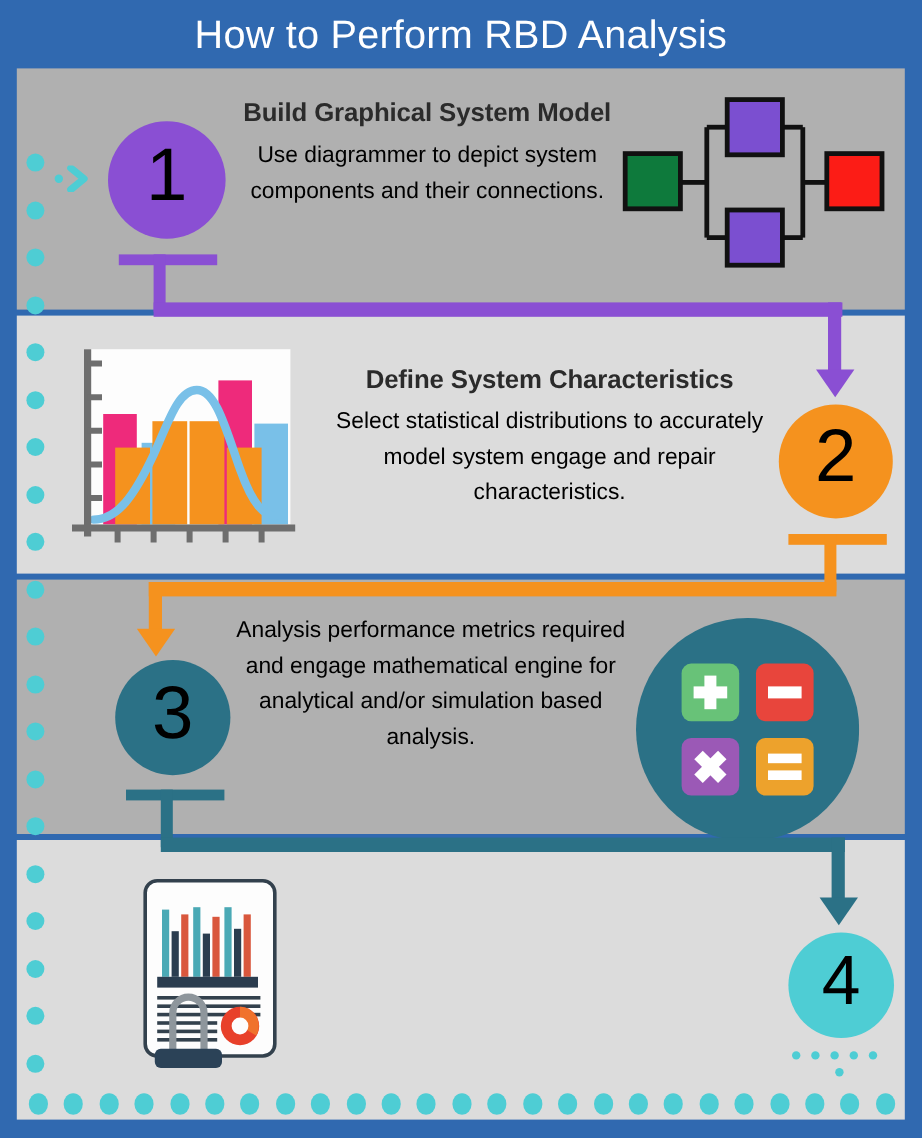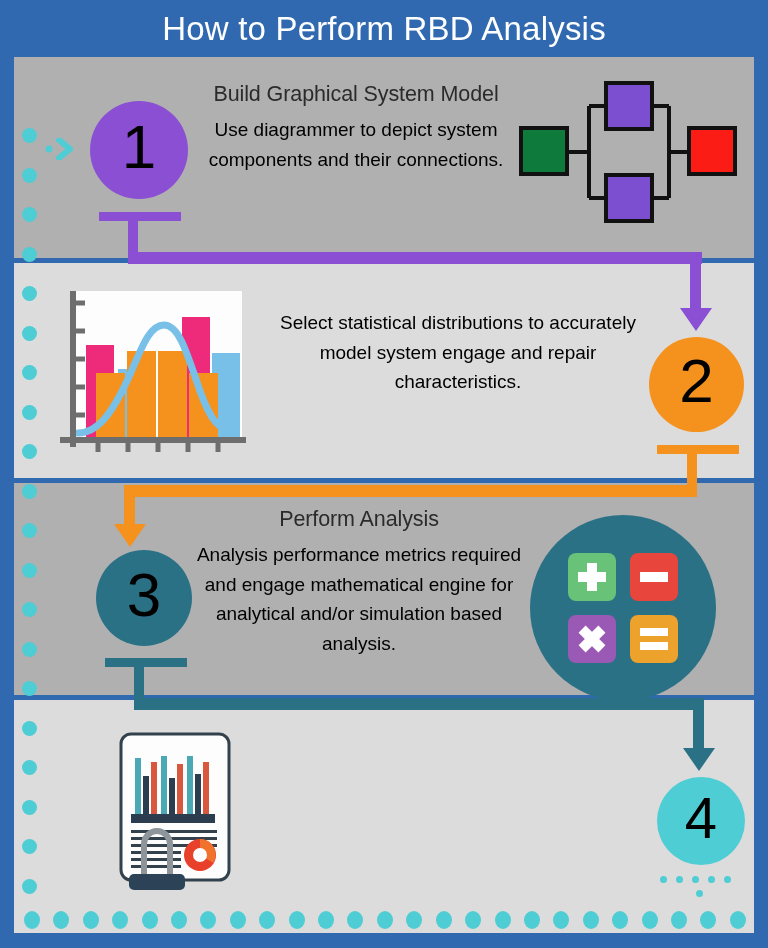--- a/index.html
+++ b/index.html
@@ -34,21 +34,21 @@
   .panel.dark  { background: #b0b0b0; }
   .panel.light { background: #dcdcdc; }
   #panel1 { top: 57px;  height: 201px; }
   #panel2 { top: 263px; height: 215px; }
   #panel3 { top: 483px; height: 212px; }
   #panel4 { top: 700px; height: 233px; }
 
   
   .step-text { position: absolute; text-align: center; }
   .step-title {
-    font-size: 21.5px; font-weight: normal; color: #2b2b2b;
+    font-size: 21.5px; font-weight: bold; color: #2b2b2b;
     line-height: 29px; letter-spacing: -0.1px; text-align: center;
   }
   .step-body {
     font-size: 19px; color: #000000; line-height: 29.5px;
     margin-top: 6px;
   }
   #text1 { top: 80px;  left: 196px; width: 320px; }
   #text2 { top: 302px; left: 262px; width: 392px; }
   #text3 { top: 505px; left: 194px; width: 330px; }
   #text4 { top: 738px; left: 278px; width: 326px; }
@@ -186,20 +186,21 @@
   <div class="conn" id="c1-tbar"></div>
   <div class="conn" id="c1-stem"></div>
   <div class="conn" id="c1-rail"></div>
   <div class="conn" id="c1-drop"></div>
   <div class="conn" id="c1-head"></div>
 
   <div class="circle" id="circle2">
     <span>2</span>
   </div>
   <div class="step-text" id="text2">
+    <div class="step-title">Define System Characteristics</div>
     <div class="step-body">Select statistical distributions to accurately model system engage and repair characteristics.</div>
   </div>
 
   <svg id="stat-chart" width="200" height="178" viewBox="0 0 200 178">
     <rect x="18" y="4" width="172" height="146" fill="#fdfdfd"></rect>
 
     <rect x="34" y="58" width="28" height="92" fill="#ee2a7b"></rect>
     <rect x="66" y="82" width="28" height="68" fill="#79c0e8"></rect>
     <rect x="130" y="30" width="28" height="120" fill="#ee2a7b"></rect>
     <rect x="160" y="66" width="28" height="84" fill="#79c0e8"></rect>
@@ -234,21 +235,20 @@
   <div class="conn" id="c2-tbar"></div>
   <div class="conn" id="c2-stem"></div>
   <div class="conn" id="c2-rail"></div>
   <div class="conn" id="c2-drop"></div>
   <div class="conn" id="c2-head"></div>
 
   <div class="circle" id="circle3">
     <span>3</span>
   </div>
   <div class="step-text" id="text3">
-    <div class="step-title">Perform Analysis</div>
     <div class="step-body">Analysis performance metrics required and engage mathematical engine for analytical and/or simulation based analysis.</div>
   </div>
 
   <svg id="math-icon" width="186" height="186" viewBox="0 0 186 186">
     <circle cx="93" cy="93" r="93" fill="#2b7186"></circle>
     <g>
       <rect x="38" y="38" width="48" height="48" rx="8" fill="#68c278"></rect>
       <rect x="57" y="48" width="10" height="28" fill="#fff"></rect>
       <rect x="48" y="57" width="28" height="10" fill="#fff"></rect>
     </g>

